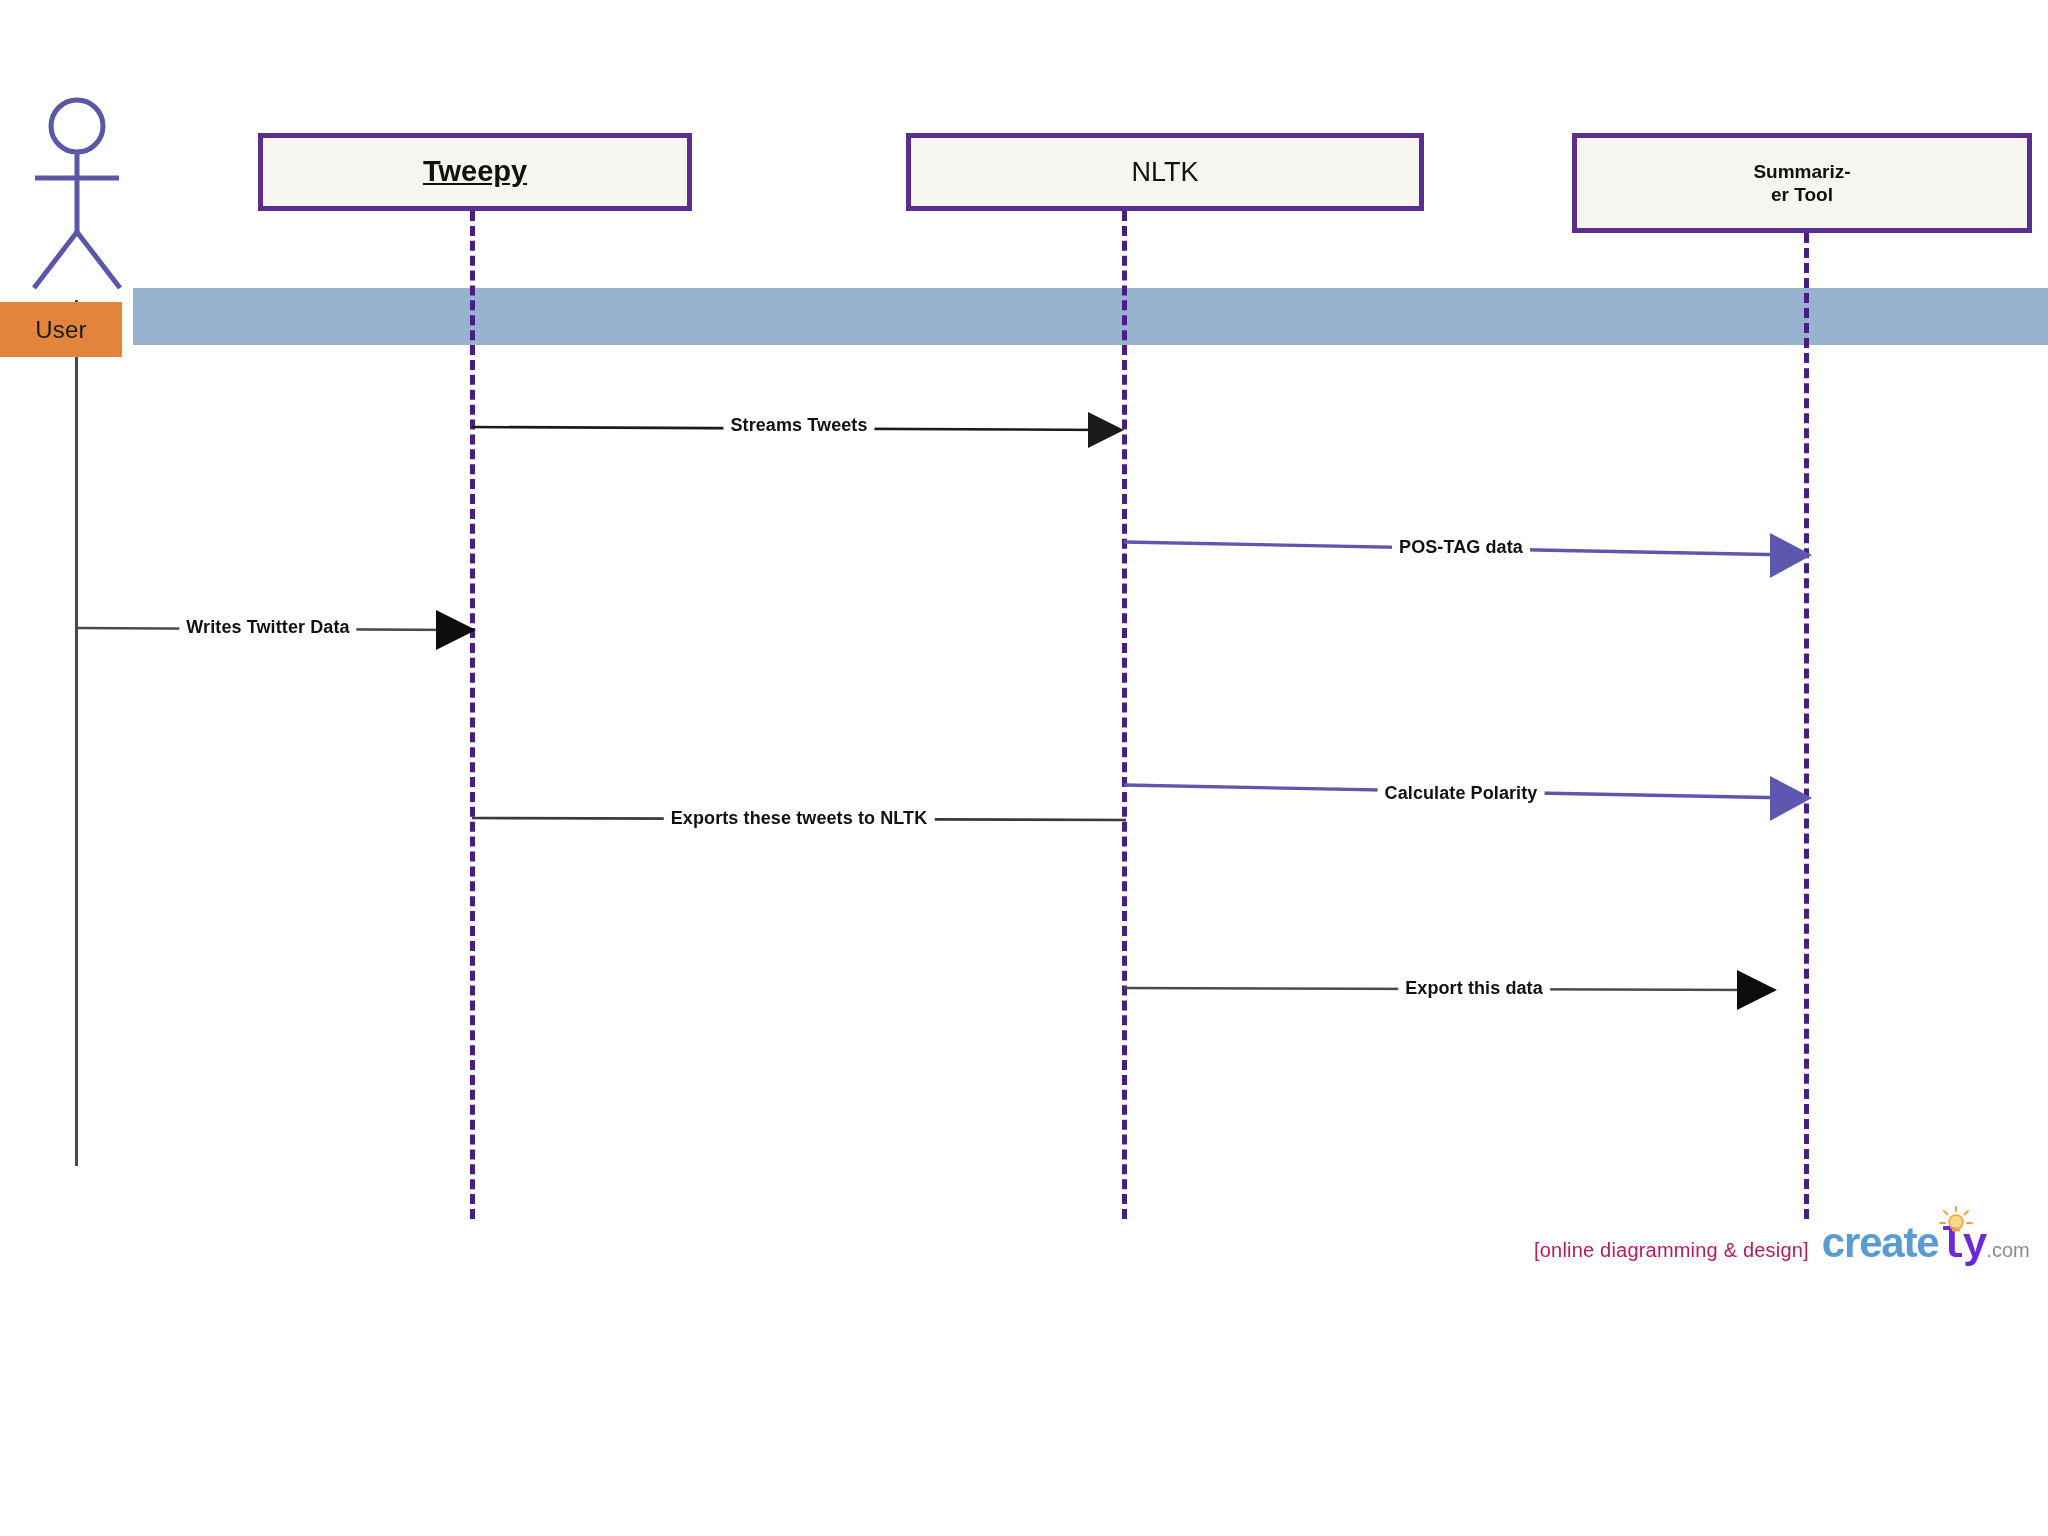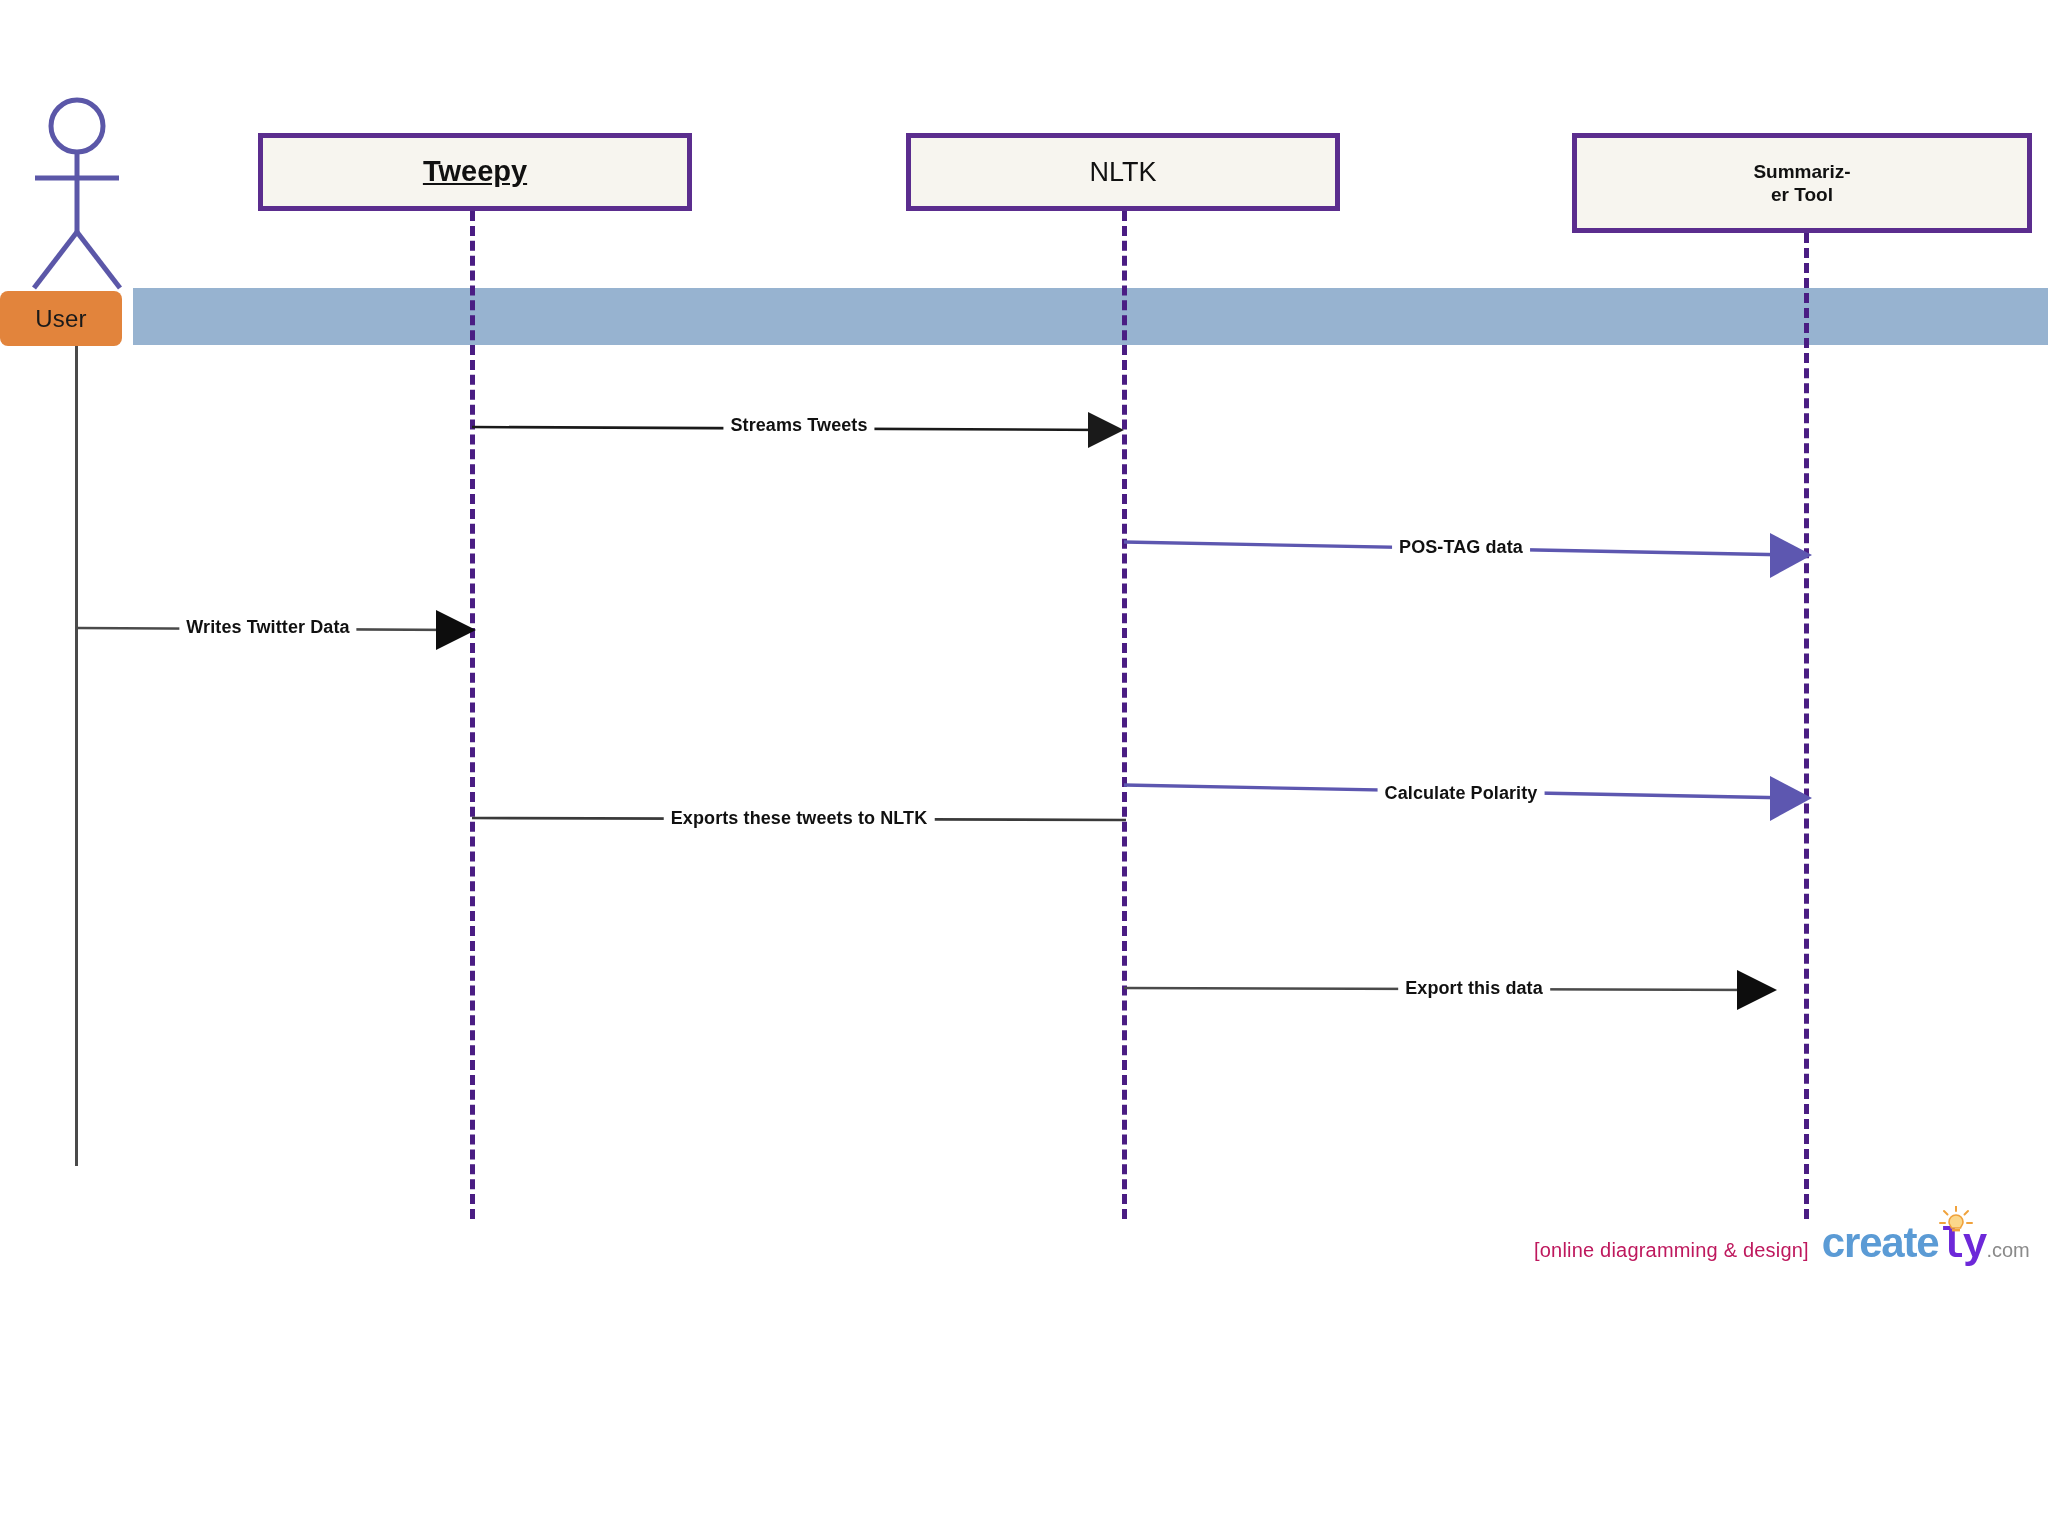--- a/index.html
+++ b/index.html
@@ -23,24 +23,23 @@
     background:#97b3d0;
   }
   
   .actor-figure{
     position:absolute;
     left:18px; top:96px;
     width:120px; height:196px;
   }
   .user-box{
     position:absolute;
-    left:0px; top:291px;
+    left:0px; top:302px;
     width:122px; height:55px;
     background:#e2843c;
-    border-radius:8px;
   }
   .user-label{
     position:absolute;
     left:0; top:0;
     width:122px; height:55px;
     display:flex; align-items:center; justify-content:center;
     font-size:24px;
     color:#1a1a1a;
     letter-spacing:.2px;
   }
@@ -59,21 +58,21 @@
     display:flex;
     align-items:center;
     justify-content:center;
     text-align:center;
     line-height:1.22;
     color:#111111;
   }
   .part-box .lbl{ display:block; width:100%; padding:0 8px; }
   .part-box.bold{ font-weight:bold; }
   .pb-tweepy{ left:258px; top:133px; width:434px; height:78px; font-size:29px;text-decoration:underline; }
-  .pb-nltk  { left:906px; top:133px; width:434px; height:78px; font-size:27px; }
+  .pb-nltk  { left:906px; top:133px; width:518px; height:78px; font-size:27px; }
   .pb-summ  { left:1572px; top:133px; width:460px; height:100px; font-size:19px; }
   
   .lifeline{
     position:absolute;
     width:0;
     border-left:5px dashed #4a1d83;
   }
   .ll-tweepy{ left:470px; top:211px; height:1008px; }
   .ll-nltk  { left:1122px; top:211px; height:1008px; }
   .ll-summ  { left:1804px; top:233px; height:986px; }

